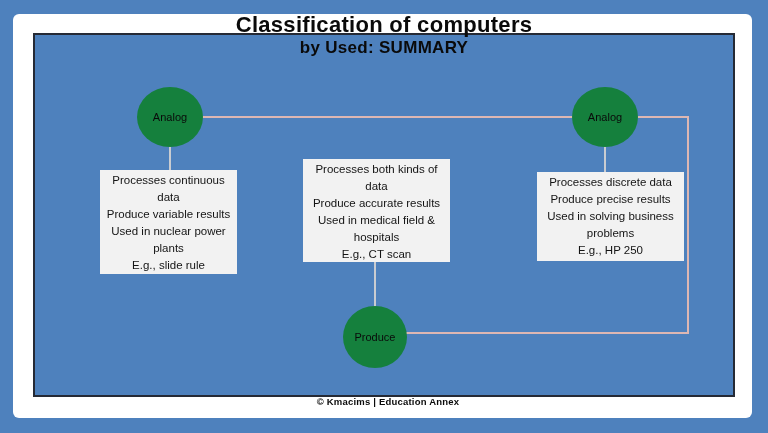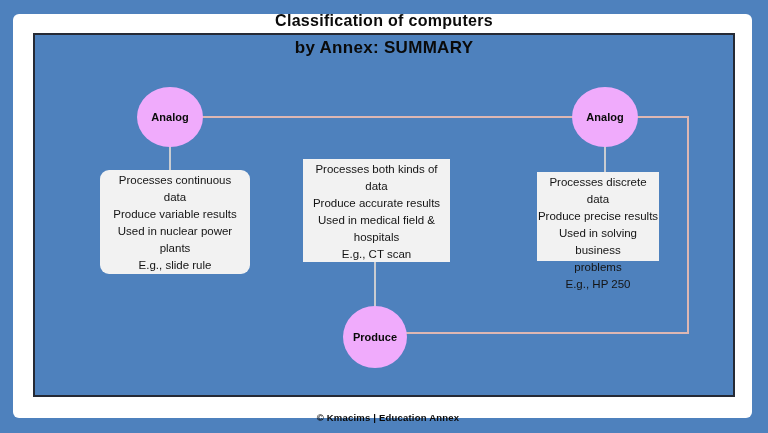--- a/index.html
+++ b/index.html
@@ -22,21 +22,21 @@
     left: 33px; top: 33px;
     width: 702px; height: 364px;
     background: #4e81bd;
     border: 2px solid #252a35;
     box-sizing: border-box;
   }
   .slide-title {
     position: absolute;
     left: 0; right: 0; top: 12px;
     text-align: center;
-    font-size: 16px;
+    font-size: 22px;
     font-weight: bold;
     color: #0a0a0a;
     letter-spacing: 0.3px;
   }
   .slide-subtitle {
     position: absolute;
     left: 0; right: 0; top: 38px;
     text-align: center;
     font-size: 17px;
     font-weight: bold;
@@ -53,41 +53,41 @@
     position: absolute;
     background: #f2f2f2;
     color: #141414;
     font-size: 11.5px;
     line-height: 17px;
     text-align: center;
     white-space: pre-line;
     box-sizing: border-box;
     padding-top: 2px;
   }
-  .box-analog  { left: 100px; top: 170px; width: 150px; height: 104px; border-radius: 9px; }
+  .box-analog  { left: 100px; top: 170px; width: 137px; height: 104px; }
   .box-hybrid  { left: 303px; top: 159px; width: 147px; height: 103px; }
-  .box-digital { left: 537px; top: 172px; width: 122px; height: 89px; text-align: center; }
+  .box-digital { left: 537px; top: 172px; width: 147px; height: 89px; text-align: center; }
   .node {
     position: absolute;
-    background: #f0abfc;
+    background: #15803d;
     border-radius: 50%;
     display: flex;
     align-items: center;
     justify-content: center;
     font-size: 11px;
-    font-weight: bold;
+    font-weight: normal;
     color: #0a0a0a;
     text-align: center;
   }
   .node-analog  { left: 137px; top: 87px;  width: 66px; height: 60px; }
   .node-digital { left: 572px; top: 87px;  width: 66px; height: 60px; }
   .node-hybrid  { left: 343px; top: 306px; width: 64px; height: 62px; }
   .slide-footer {
     position: absolute;
-    left: 0; right: 0; top: 412px;
+    left: 0; right: 0; top: 396px;
     text-align: center;
     font-size: 9.5px;
     font-weight: bold;
     color: #0a0a0a;
     letter-spacing: 0.2px;
     padding-left: 8px;
   }
 </style>
 </head>
 <body>
@@ -125,14 +125,14 @@
   <span>Analog</span>
 </div>
 <div class="node node-digital">
   <span>Analog</span>
 </div>
 <div class="node node-hybrid">
   <span>Produce</span>
 </div>
 
 <div class="slide-title">Classification of computers</div>
-<div class="slide-subtitle">by Annex: SUMMARY</div>
+<div class="slide-subtitle">by Used: SUMMARY</div>
 <div class="slide-footer">© Kmacims | Education Annex</div>
 
 </body></html>

